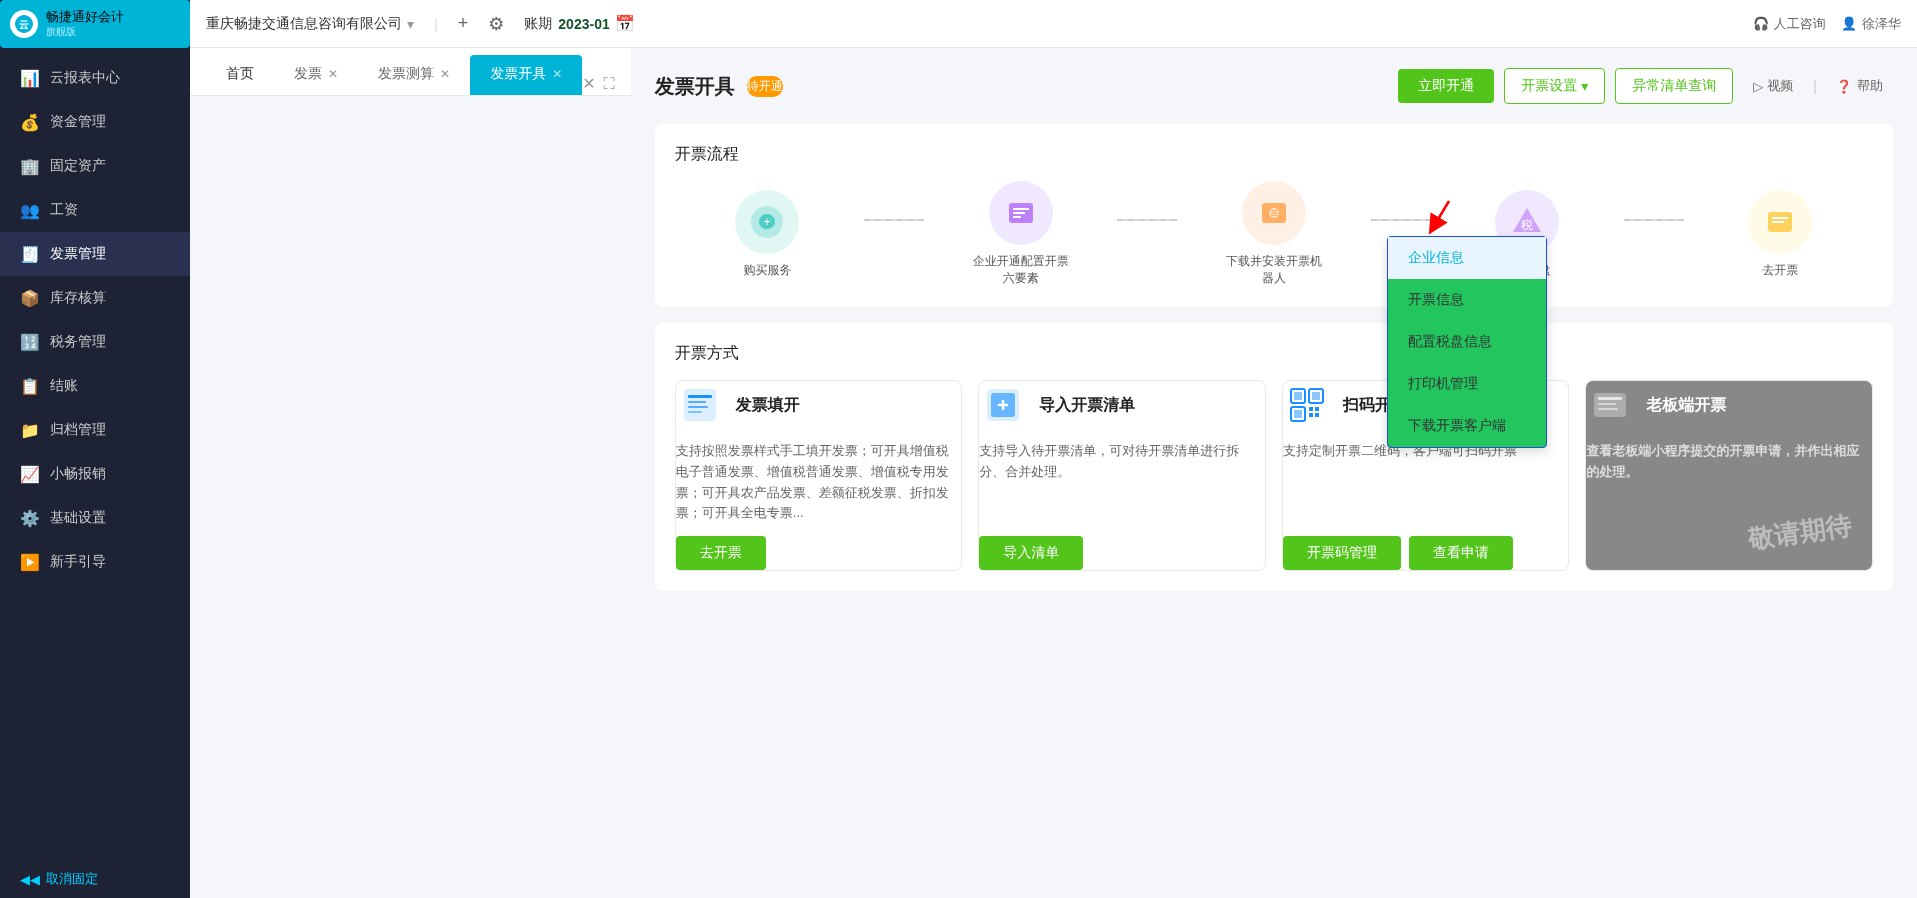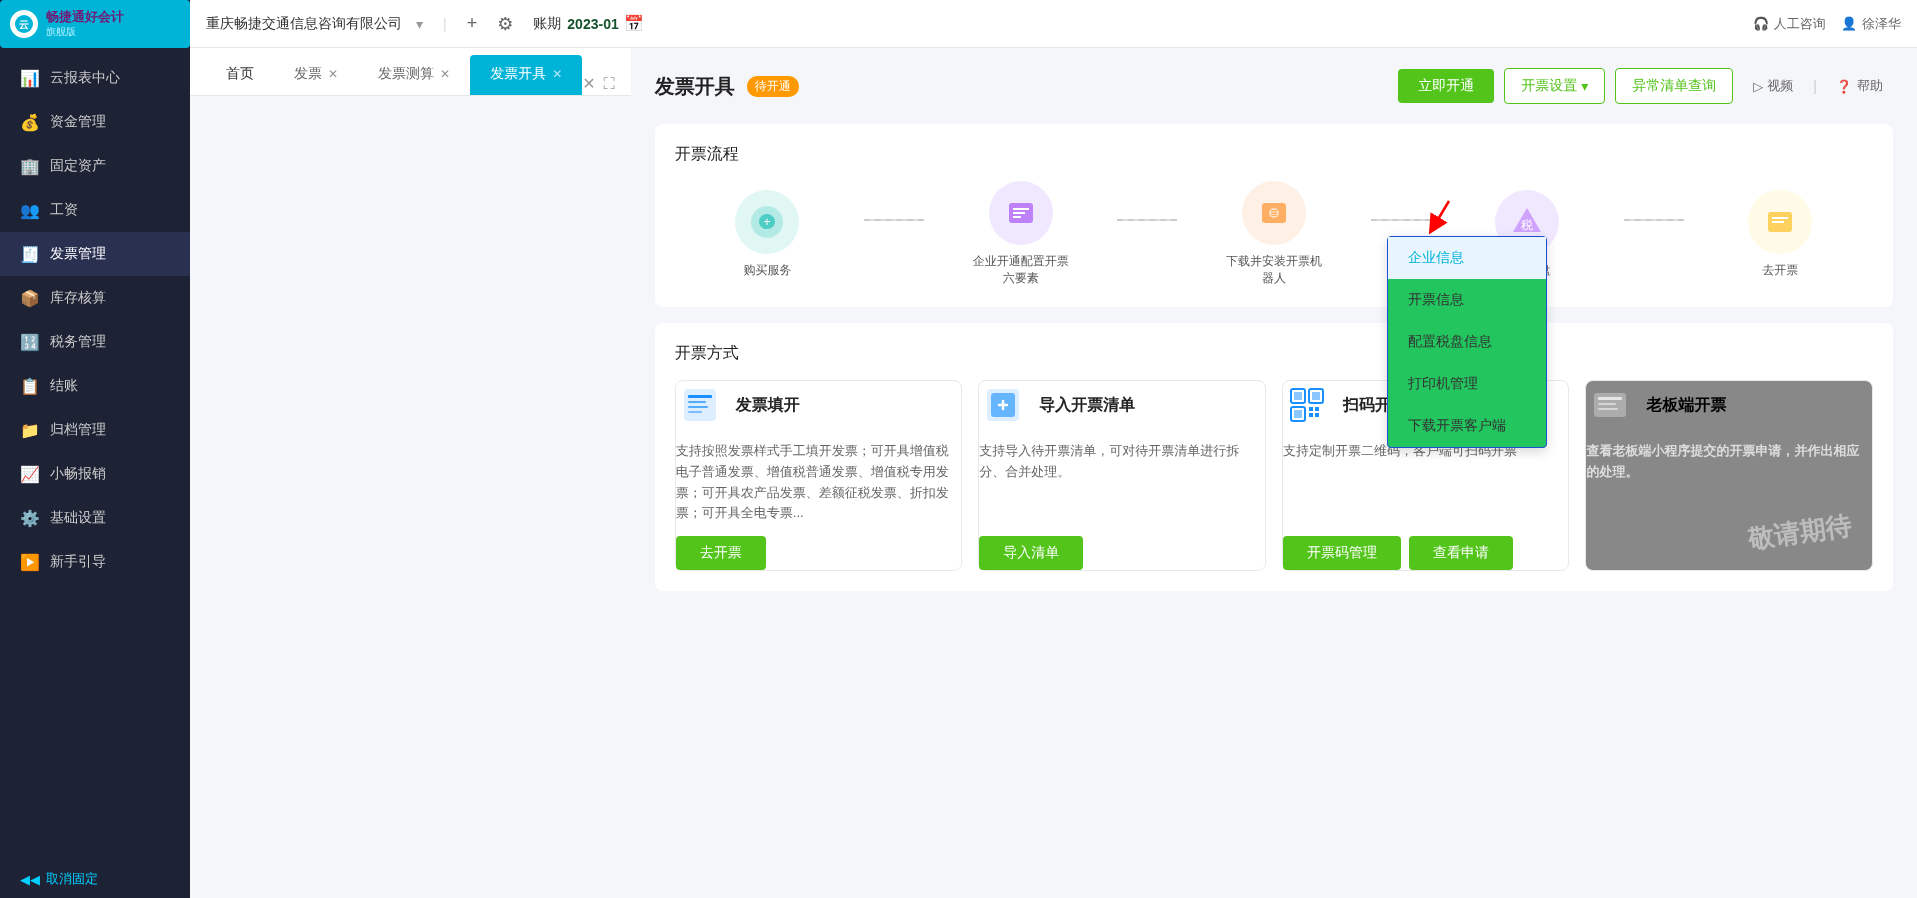--- a/index.html
+++ b/index.html
@@ -29,21 +29,21 @@
     .tab-item .tab-close { font-size: 12px; color: inherit; opacity: 0.7; }
     .tab-home { color: #333; }
 
     
     .page-content { flex: 1; overflow-y: auto; padding: 20px 24px; position: relative; }
 
     
     .page-header { display: flex; align-items: center; justify-content: space-between; margin-bottom: 20px; }
     .page-title-area { display: flex; align-items: center; gap: 12px; }
     .page-title { font-size: 20px; font-weight: bold; color: #222; }
-    .status-badge { background: #ff9900; color: #fff; padding: 2px 8px; border-radius: 10px; font-size: 12px; }
+    .status-badge { background: #ff9900; color: #fff; padding: 2px 0; border-radius: 10px; font-size: 12px; }
     .header-actions { display: flex; align-items: center; gap: 10px; }
     .btn-primary { background: #52c41a; color: #fff; border: none; padding: 8px 20px; border-radius: 4px; cursor: pointer; font-size: 14px; }
     .btn-setting { background: #fff; color: #666; border: 1px solid #cce; padding: 8px 16px; border-radius: 4px; cursor: pointer; font-size: 14px; display: flex; align-items: center; gap: 4px; color: #52c41a; border-color: #52c41a; }
     .btn-abnormal { background: #fff; color: #52c41a; border: 1px solid #52c41a; padding: 8px 16px; border-radius: 4px; cursor: pointer; font-size: 14px; }
     .btn-help { background: transparent; color: #666; border: none; padding: 8px 10px; cursor: pointer; font-size: 13px; display: flex; align-items: center; gap: 4px; }
 
     
     .section { background: #fff; border-radius: 8px; padding: 20px; margin-bottom: 16px; }
     .section-title { font-size: 16px; font-weight: normal; color: #222; margin-bottom: 16px; }
 
@@ -68,21 +68,21 @@
     .method-icon { width: 48px; height: 48px; display: flex; align-items: center; justify-content: center; font-size: 28px; }
     .method-title { font-size: 16px; font-weight: bold; color: #222; }
     .method-desc { font-size: 13px; color: #666; line-height: 1.6; flex: 1; }
     .btn-go { background: #52c41a; color: #fff; border: none; padding: 8px 24px; border-radius: 4px; cursor: pointer; font-size: 14px; align-self: flex-start; }
     .overlay-text { position: absolute; bottom: 30px; right: 20px; font-size: 28px; font-weight: bold; color: rgba(255,255,255,0.5); transform: rotate(-10deg); }
     .dark-overlay .method-title { color: #fff; }
     .dark-overlay .method-desc { color: #ddd; font-weight: bold; }
 
     
     .topnav { height: 48px; background: #fff; border-bottom: 1px solid #e8e8e8; display: flex; align-items: center; padding: 0 16px; gap: 20px; }
-    .company-selector { display: flex; align-items: center; gap: 14px; cursor: pointer; font-size: 14px; color: #333; }
+    .company-selector { display: flex; align-items: center; gap: 5px; cursor: pointer; font-size: 14px; color: #333; }
     .company-arrow { color: #999; }
     .topnav-sep { color: #ddd; }
     .topnav-actions { display: flex; align-items: center; gap: 16px; margin-left: auto; }
     .topnav-btn { display: flex; align-items: center; gap: 4px; color: #666; cursor: pointer; font-size: 13px; }
     .account-period { display: flex; align-items: center; gap: 6px; font-size: 14px; color: #333; }
     .period-icon { font-size: 16px; color: #666; }
 
     
     .dropdown-overlay { position: absolute; top: 0; left: 0; right: 0; bottom: 0; z-index: 100; pointer-events: none; }
     .dropdown-menu { position: absolute; top: 196px; right: 510px; background: #22c55e; border: 1px solid #1d4ed8; border-radius: 4px; box-shadow: 0 4px 12px rgba(0,0,0,0.15); min-width: 160px; z-index: 200; pointer-events: all; }
@@ -102,21 +102,21 @@
   <div style="display:flex; height:48px; background:#1a1a2e;">
 
     <div class="logo-area" style="width:190px; min-width:190px;">
       <div class="logo-icon">
         <svg width="20" height="20" viewBox="0 0 20 20">
             <circle cx="10" cy="10" r="9" fill="#00b4d8"></circle>
             <text x="10" y="14" text-anchor="middle" font-size="10" fill="white">云</text>
           </svg>
       </div>
       <div>
-        <div style="color:#701a75; font-size:13px; font-weight:bold; line-height:1.2;">畅捷通好会计</div>
+        <div style="color:#000000; font-size:13px; font-weight:normal; line-height:1.2;">畅捷通好会计</div>
         <div style="color:#aef; font-size:10px;">旗舰版</div>
       </div>
     </div>
 
     <div class="topnav" style="flex:1; background:#fff; height:48px;">
       <div class="company-selector">
         <span>重庆畅捷交通信息咨询有限公司</span>
         <span class="company-arrow">▾</span>
       </div>
       <span class="topnav-sep">|</span>
@@ -384,21 +384,21 @@
             <div class="method-card dark-overlay" style="background:#888; position:relative; overflow:hidden;">
               <div class="method-header">
                 <div class="method-icon">
                   <svg width="40" height="40" viewBox="0 0 40 40">
                       <rect x="4" y="8" width="32" height="24" rx="3" fill="rgba(255,255,255,0.3)"></rect>
                       <rect x="8" y="12" width="24" height="3" rx="1" fill="rgba(255,255,255,0.7)"></rect>
                       <rect x="8" y="18" width="18" height="2" rx="1" fill="rgba(255,255,255,0.5)"></rect>
                       <rect x="8" y="23" width="20" height="2" rx="1" fill="rgba(255,255,255,0.5)"></rect>
                     </svg>
                 </div>
-                <span class="method-title" style="color:#000000;">老板端开票</span>
+                <span class="method-title" style="color:#ffffff;">老板端开票</span>
               </div>
               <div class="method-desc" style="color:#ddd;">查看老板端小程序提交的开票申请，并作出相应的处理。</div>
               <div class="overlay-text" style="position:absolute; bottom:20px; right:20px; font-size:26px; font-weight:bold; color:rgba(255,255,255,0.45); transform:rotate(-8deg); white-space:nowrap;">敬请期待</div>
             </div>
           </div>
         </div>
 
         <div class="dropdown-overlay">
 
           <div style="position:absolute; top:148px; right:458px; z-index:201;">

